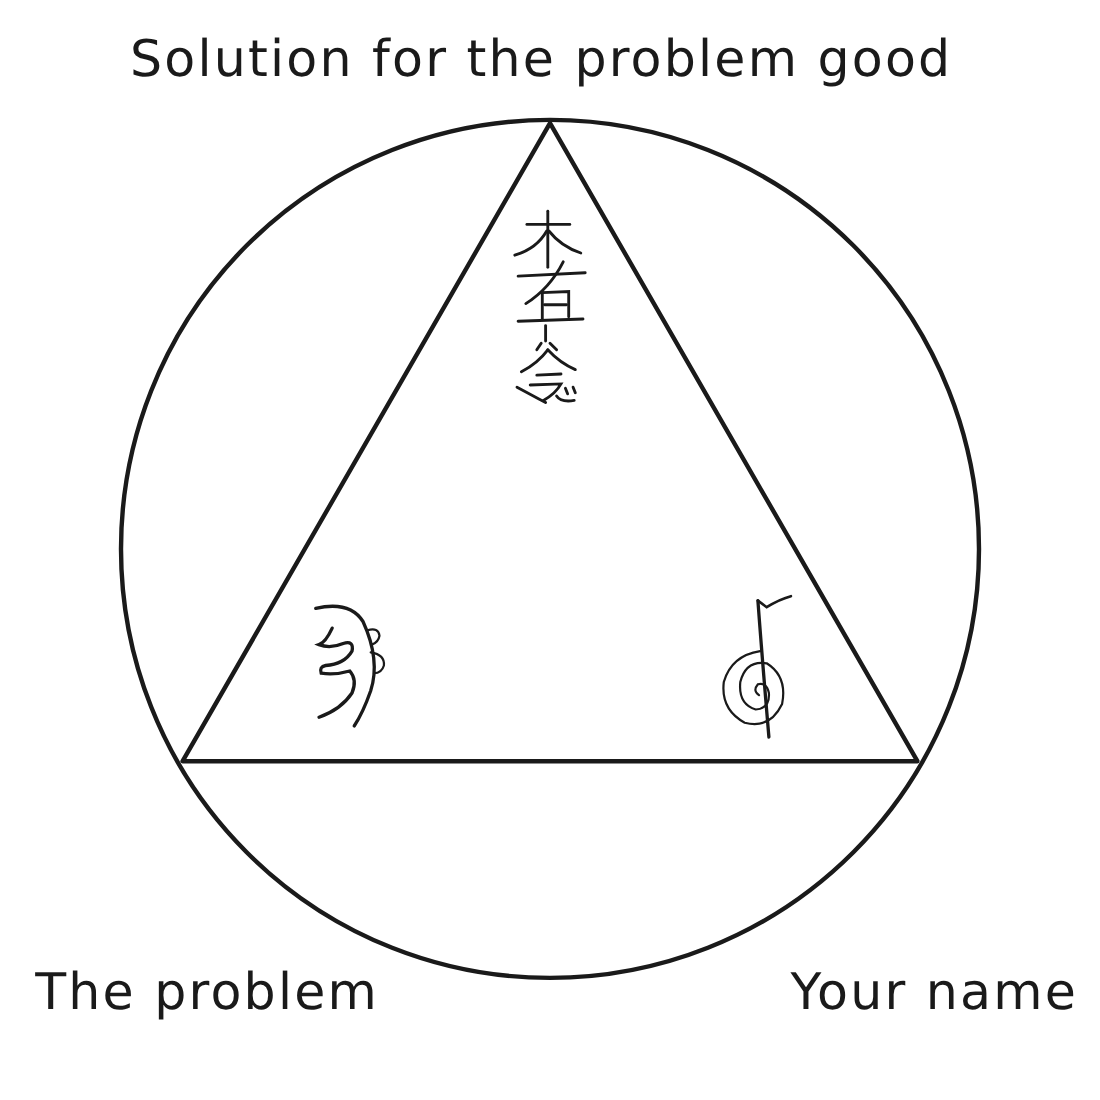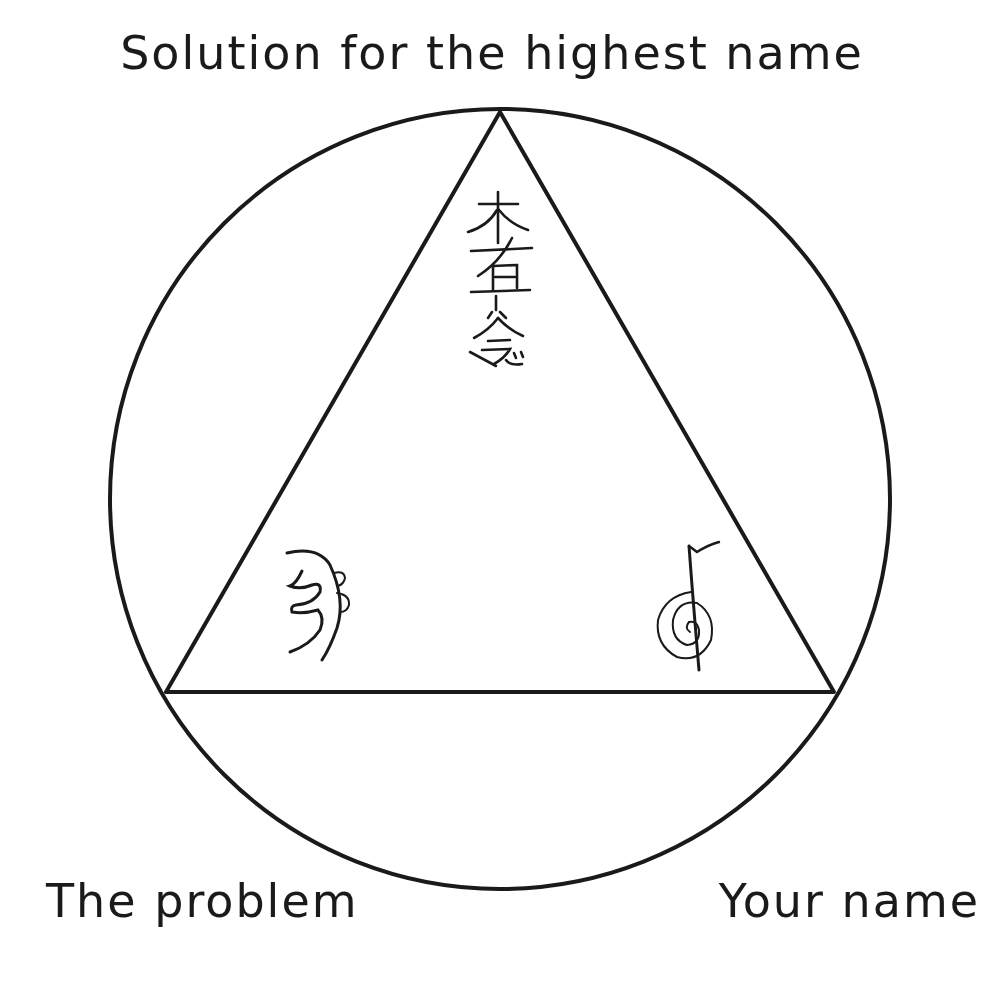--- a/index.html
+++ b/index.html
@@ -1,26 +1,26 @@
 <!DOCTYPE html>
 <html><head>
 <meta charset="utf-8">
 <style>
   html, body { margin: 0; padding: 0; background: #ffffff; }
   body { width: 1000px; height: 1000px; position: relative; overflow: hidden; font-family: "DejaVu Sans", sans-serif; color: #1a1a1a; }
   .label { position: absolute; font-size: 46px; letter-spacing: 2px; white-space: nowrap; line-height: 1; }
   #top-label { left: 0; width: 984px; text-align: center; top: 30px; }
-  #left-label { left: 32px; top: 878px; margin-left: 14px; }
+  #left-label { left: 32px; top: 878px; }
   #right-label { right: 20px; top: 878px; margin-left: 10px; }
   svg { position: absolute; left: 0; top: 0; }
 </style>
 </head>
 <body>
 
-<div class="label" id="top-label">Solution for the highest name</div>
+<div class="label" id="top-label">Solution for the problem good</div>
 
 <svg width="1000" height="1000" viewBox="0 0 1000 1000">
   <circle cx="500" cy="499" r="390" fill="none" stroke="#1a1a1a" stroke-width="4"></circle>
   <polygon points="500,112 166,692 834,692" fill="none" stroke="#1a1a1a" stroke-width="4" stroke-linejoin="round"></polygon>
 
   <g stroke="#1a1a1a" stroke-width="2.6" fill="none" stroke-linecap="round">
     <path d="M479 204 L518 204"></path>
     <path d="M498 192 L498 243"></path>
     <path d="M497 210 Q488 226 468 232"></path>
     <path d="M499 210 Q510 224 528 230"></path>

